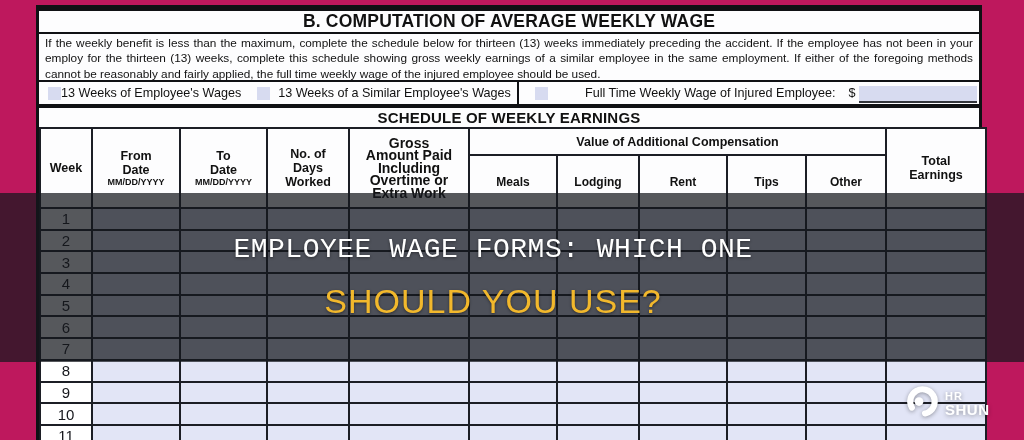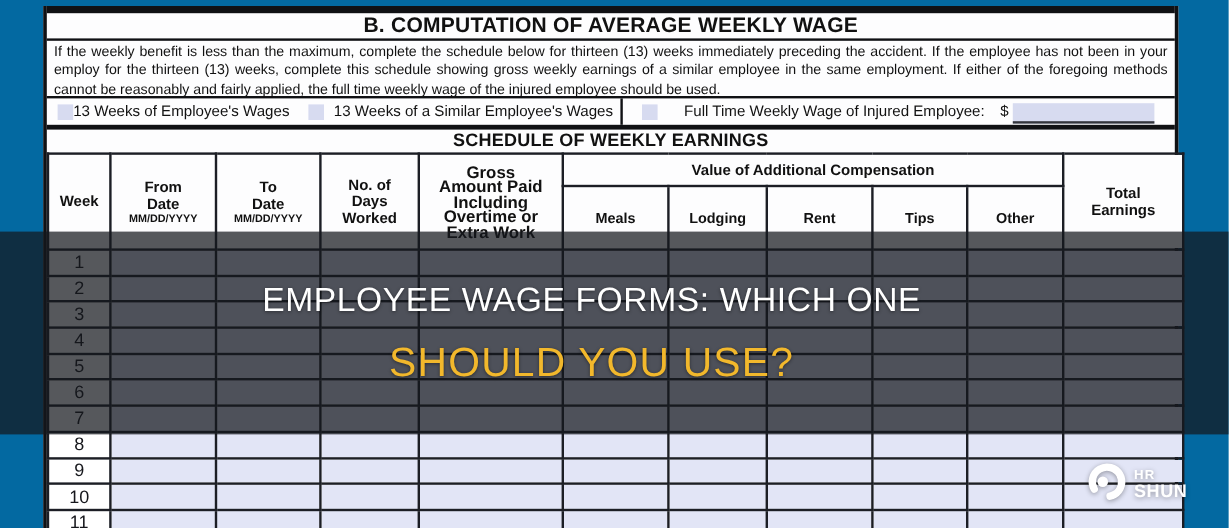--- a/index.html
+++ b/index.html
@@ -1,18 +1,18 @@
 <!DOCTYPE html>
 <html><head>
 <meta charset="utf-8">
 <style>
   * { margin:0; padding:0; box-sizing:border-box; }
   body { background:#fff; }
   .page {
-    position:relative; width:1024px; height:440px; background:#0369a1;
+    position:relative; width:1024px; height:440px; background:#be185d;
     overflow:hidden; font-family:"Liberation Sans", sans-serif; color:#111;
   }
   .pre { white-space:pre-line; }
 
   
   .form {
     position:absolute; left:36px; top:5px; width:946px;
     border-left:3px solid #101114; border-right:3px solid #101114;
     background:#fdfdfe;
   }
@@ -62,20 +62,21 @@
   
   .overlay {
     position:absolute; left:0; top:193px; width:1024px; height:169px;
     background:rgba(21,23,29,0.72); z-index:5;
     display:flex; flex-direction:column; align-items:center; justify-content:center;
     gap:17px; padding-right:38px;
   }
   .banner-line1 {
     color:#ffffff; font-size:28px; letter-spacing:.5px;
     text-shadow:0 1px 3px rgba(0,0,0,.45);
+    font-family:Liberation Mono, monospace;
   }
   .banner-line2 {
     color:#f2b82c; font-size:34px; letter-spacing:1px;
     text-shadow:0 1px 3px rgba(0,0,0,.45);
   }
 
   
   .logo {
     position:absolute; left:905px; top:384px; z-index:6;
     display:flex; align-items:center; gap:5px;
@@ -99,21 +100,21 @@
     <div class="cb-row">
       <div class="cb-left">
         <span class="checkbox" style="margin-left:9px"></span>
         <span style="">13 Weeks of Employee's Wages</span>
         <span class="checkbox" style="margin-left:16px"></span>
         <span style="margin-left:8px">13 Weeks of a Similar Employee's Wages</span>
       </div>
       <div class="cb-divider"></div>
       <div class="cb-right">
         <span class="checkbox" style="margin-left:16px"></span>
-        <span style="margin-left:22px">Full Time Weekly Wage of Injured Employee:</span>
+        <span style="margin-left:37px">Full Time Weekly Wage of Injured Employee:</span>
         <span style="margin-left:13px; font-weight:normal">$</span>
         <span class="wage-field"></span>
       </div>
     </div>
 
     <div class="schedule-title">SCHEDULE OF WEEKLY EARNINGS</div>
 
     <table>
       <colgroup>
         <col style="width:52px">

